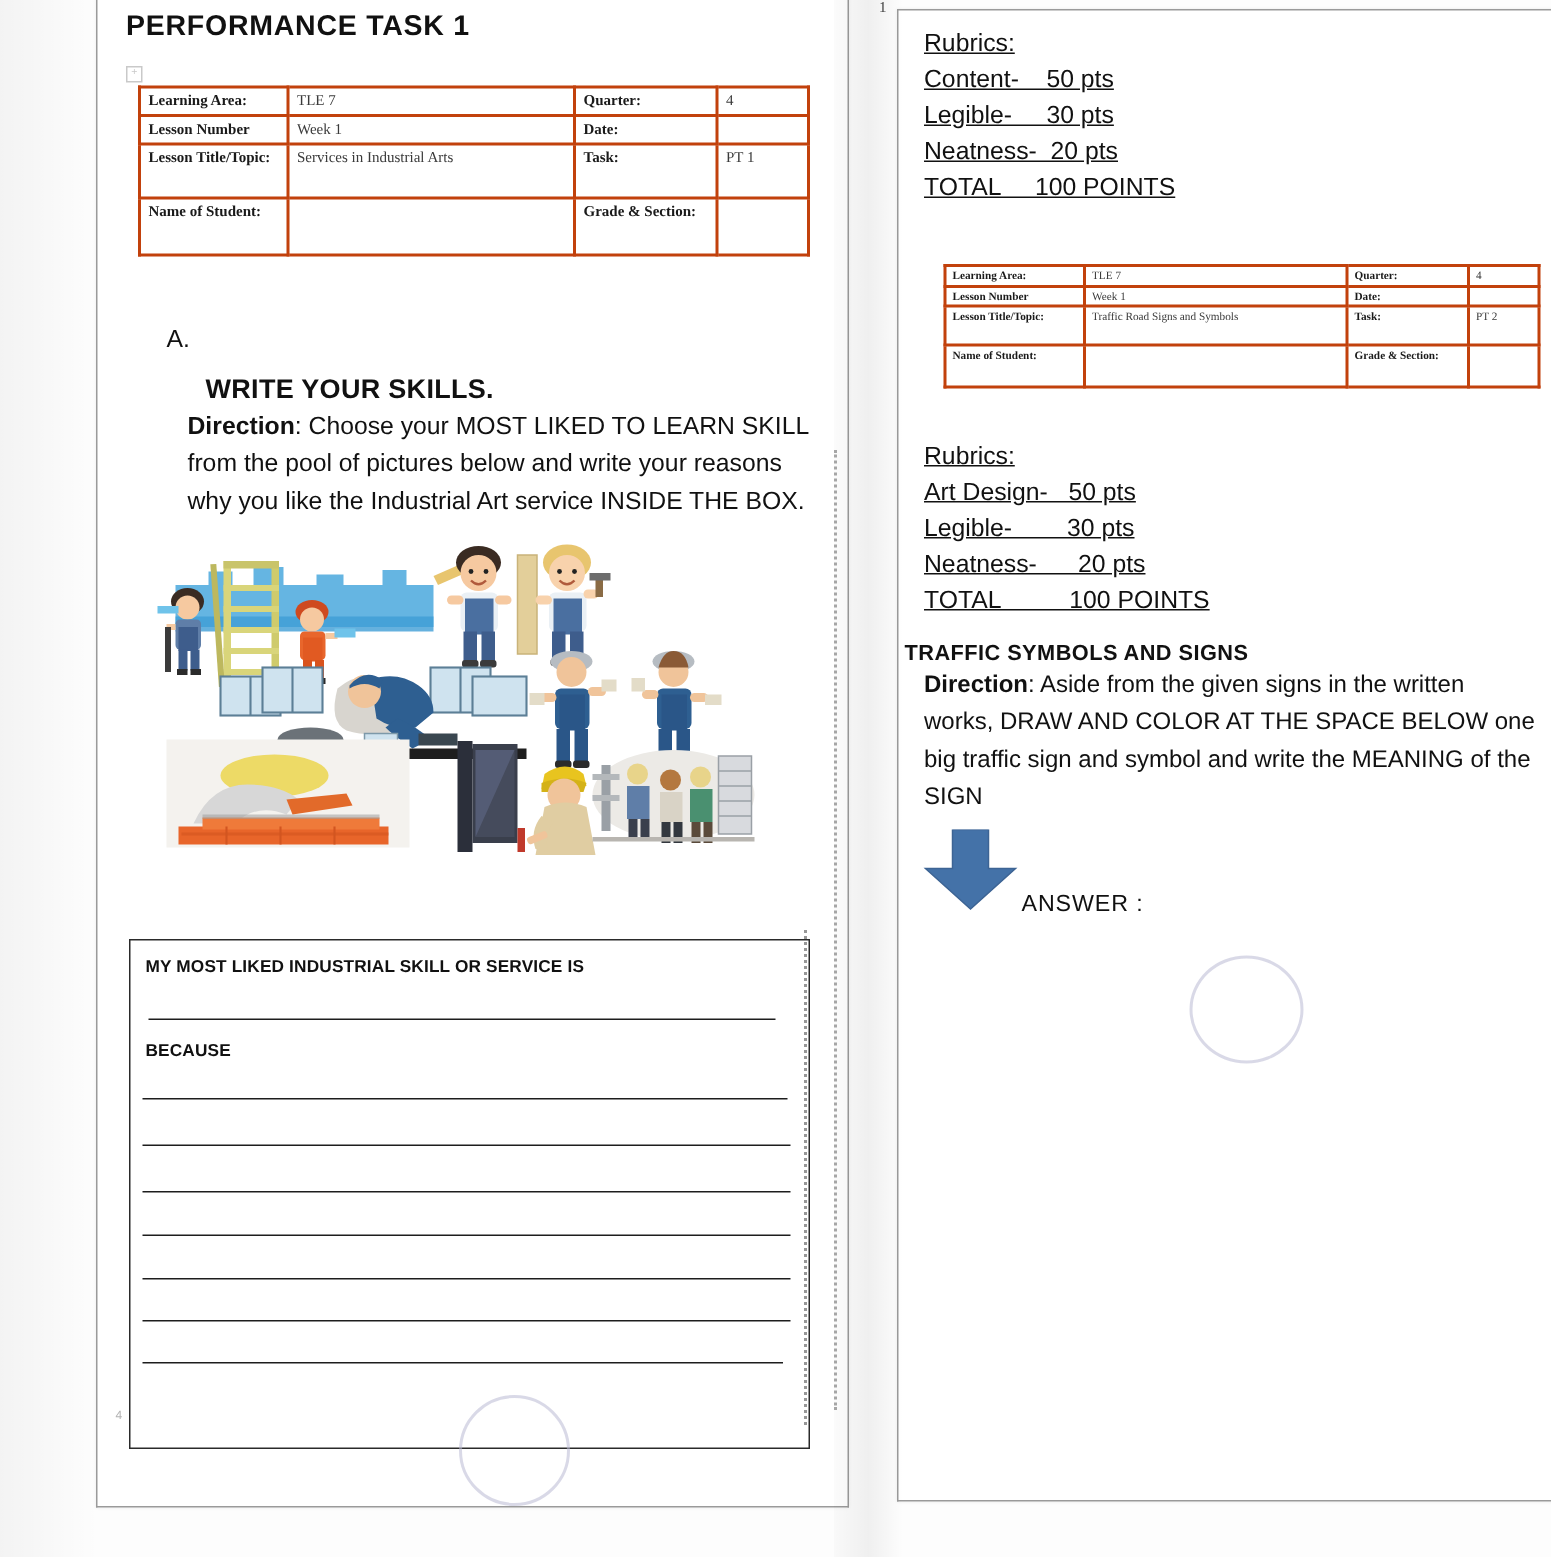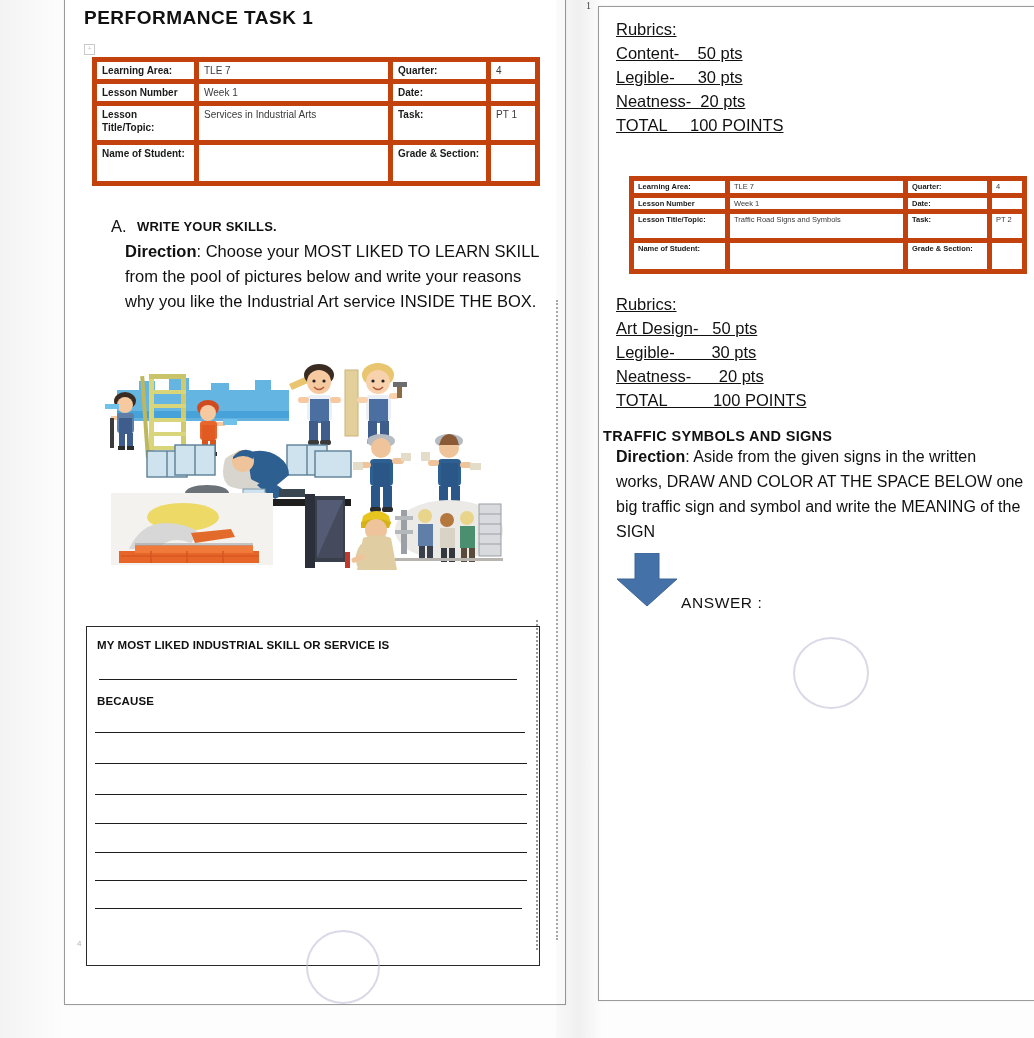--- a/index.html
+++ b/index.html
@@ -69,45 +69,46 @@
     border:1px solid #c9c9c9;color:#c9c9c9;font-size:7px;line-height:8px;
     text-align:center;
   }
 
   
   table.info{
     position:absolute;border-collapse:collapse;background:#fff;
     font-family:"Liberation Sans",sans-serif;
   }
   table.info td{
-    border:5px solid #c2410c;
+    border:2px solid #c2410c;
     vertical-align:top;
     padding:2px 4px 2px 5px;
     color:#1a1a1a;
+    font-family:Liberation Serif, serif;
   }
   table.info td.k{font-weight:bold;}
   table.info td.v{font-weight:normal;color:#3a3a3a;}
 
   #info-table-1{left:91px;top:57px;width:448px;font-size:10px;line-height:13px;}
   #info-table-1 td{height:13px;}
   #info-table-2{left:628px;top:175px;width:398px;font-size:7.5px;line-height:9.5px;}
   #info-table-2 td{height:9px;padding:1px 3px 1px 4px;}
 
   
   .block{position:absolute;}
   .txt{
     font-size:16.5px;line-height:25px;color:#111;
     font-family:"Liberation Sans",sans-serif;
   }
   .txt b{font-weight:bold;}
 
   #section-a{left:110px;top:214px;width:440px;}
   #section-a .row-a{display:flex;}
   #section-a .letter{width:26px;font-size:16.5px;line-height:25px;}
-  #section-a .head{font-weight:bold;font-size:13px;line-height:25px;letter-spacing:.2px;}
+  #section-a .head{font-weight:bold;font-size:18px;line-height:25px;letter-spacing:.2px;margin-top:33px;}
   #section-a .direction{margin-left:14px;}
 
   .rubrics{font-size:16.5px;line-height:24px;color:#111;white-space:pre;text-decoration:underline;}
   #rubrics-1{left:615px;top:16px;}
   #rubrics-2{left:615px;top:291px;}
 
   #traffic-heading{left:615px;top:423px;font-size:14.5px;font-weight:bold;letter-spacing:.3px;}
   #traffic-direction{left:615px;top:443px;width:412px;font-size:16px;line-height:25px;}
   #answer-label{left:680px;top:589px;font-size:15.5px;letter-spacing:.6px;}
 

